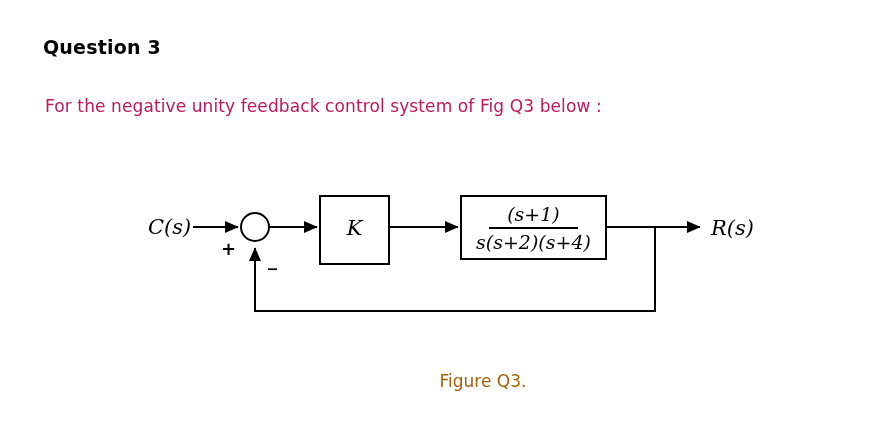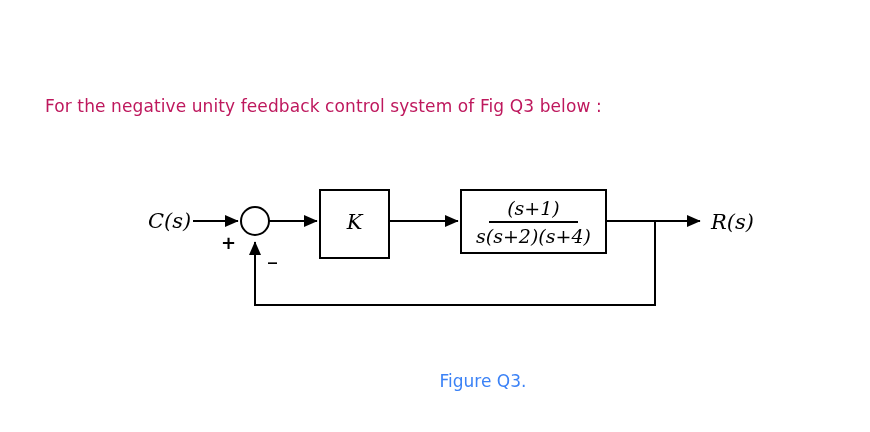--- a/index.html
+++ b/index.html
@@ -46,50 +46,51 @@
     white-space: nowrap;
   }
   .fig-caption {
     position: absolute;
     left: 0;
     top: 371px;
     width: 870px;
     text-align: center;
     font-family: "DejaVu Sans", sans-serif;
     font-size: 17px;
-    color: #3b82f6;
+    color: #a16207;
   }
   .caption-inner {
     position: relative;
     left: 48px;
     display: inline-block;
   }
   #diagram {
     position: absolute;
     left: 0;
-    top: 144px;
+    top: 150px;
     width: 870px;
     height: 200px;
   }
   svg text.mathvar {
     font-family: "DejaVu Serif", serif;
     font-style: italic;
     fill: #000000;
   }
   svg text.signlabel {
     font-family: "DejaVu Sans", sans-serif;
     font-weight: bold;
     fill: #000000;
   }
 </style>
 </head>
 <body>
 
 <div id="page">
 
+  <div class="q-heading">Question 3</div>
 
   <div class="q-prompt">For the negative unity feedback control system of Fig Q3 below :</div>
 
   <div id="diagram">
     <svg width="870" height="200" viewBox="0 0 870 200" xmlns="http://www.w3.org/2000/svg">
       <defs>
         <marker id="arrowR" viewBox="0 0 10 10" refX="9.5" refY="5" markerWidth="7" markerHeight="7" orient="auto-start-reverse">
           <path d="M 0 0.6 L 10 5 L 0 9.4 z" fill="#000000"></path>
         </marker>
         <marker id="arrowU" viewBox="0 0 10 10" refX="9.5" refY="5" markerWidth="7" markerHeight="7" orient="auto-start-reverse">

